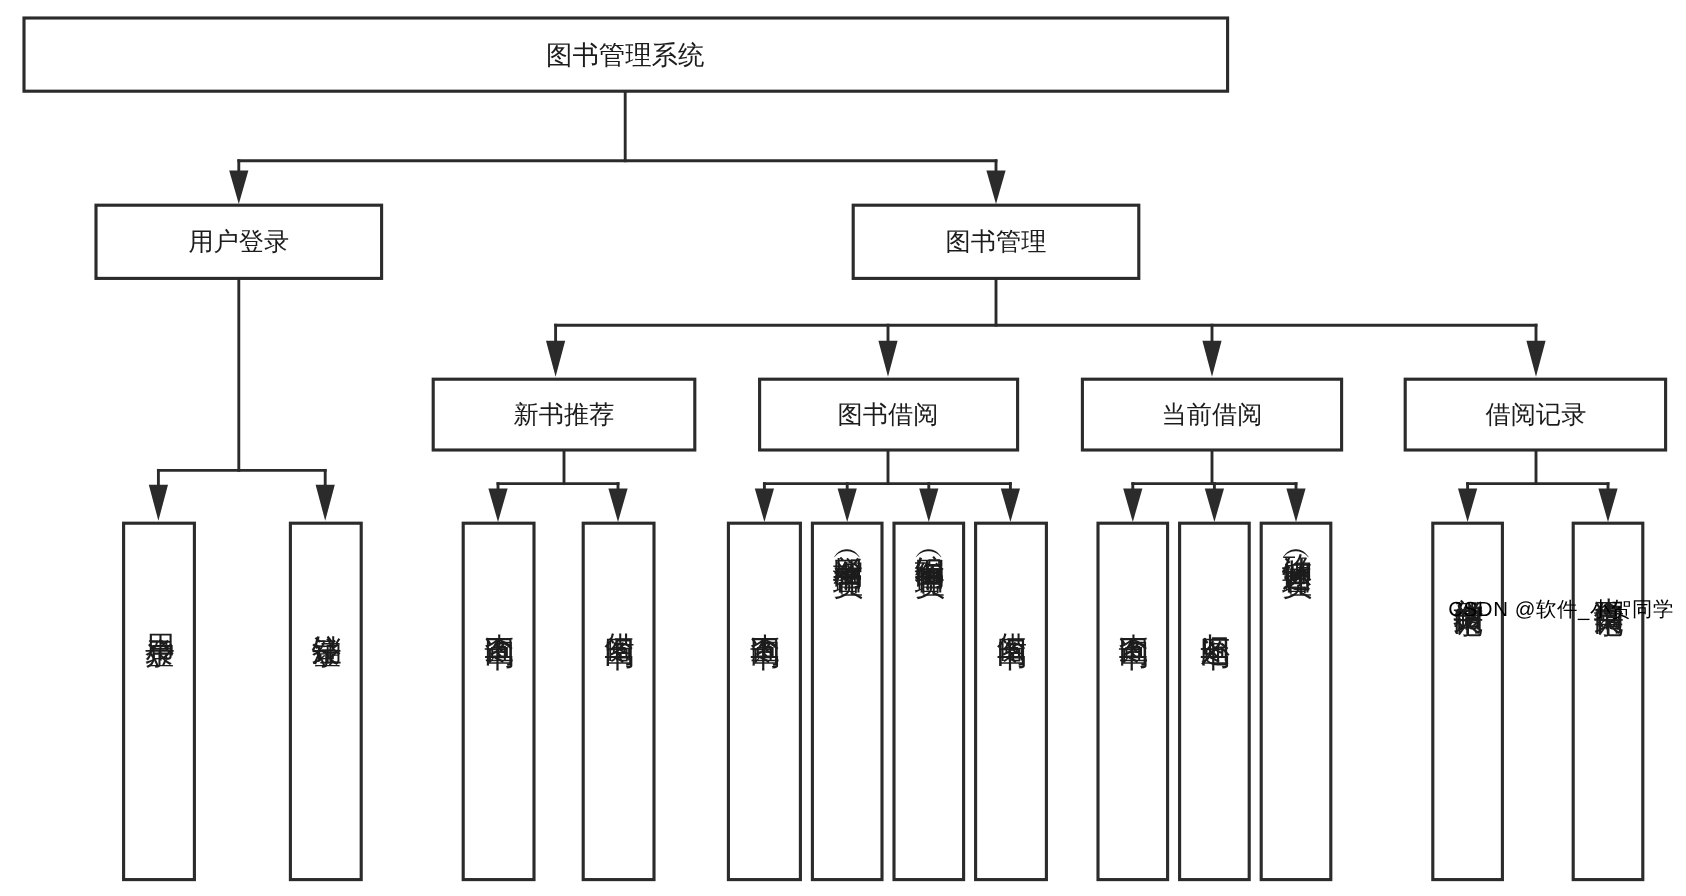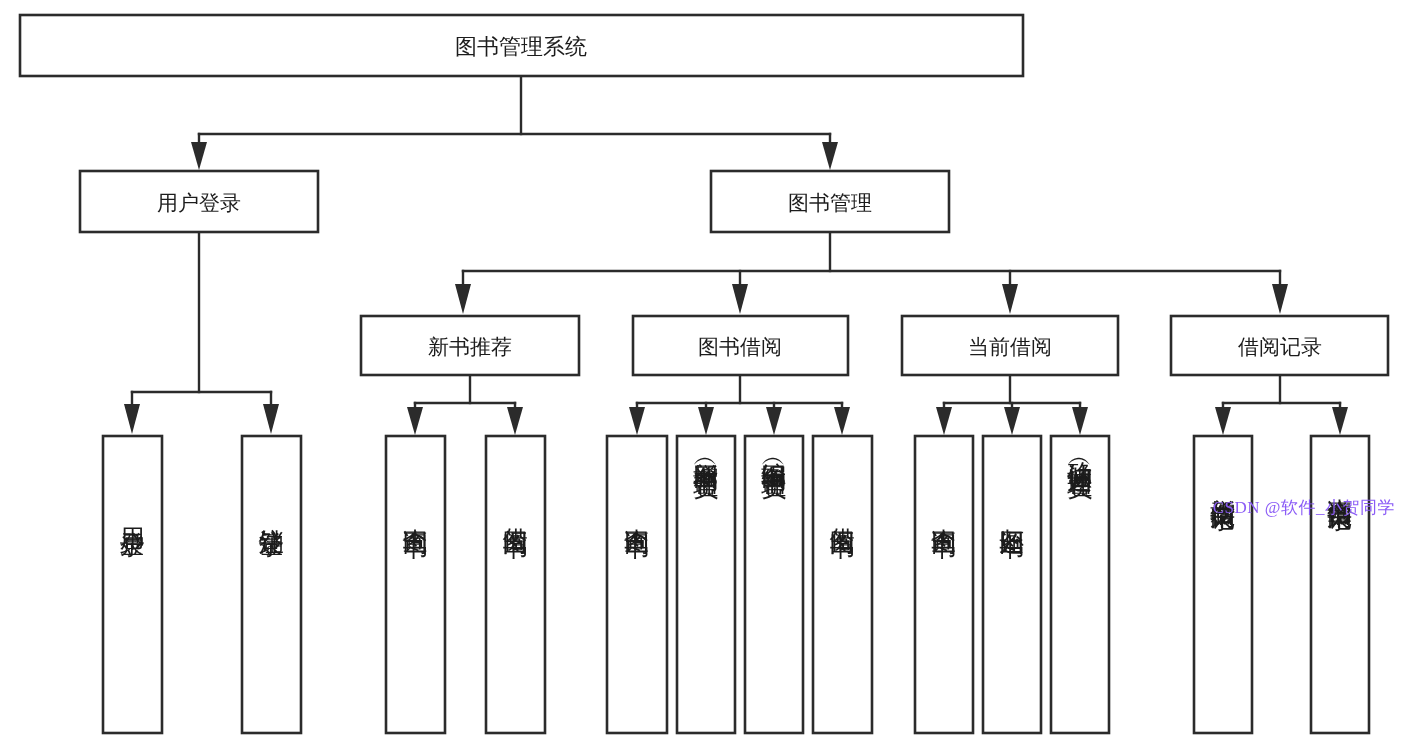--- a/index.html
+++ b/index.html
@@ -66,23 +66,23 @@
     font-size: 25px;
     line-height: 1.06;
     letter-spacing: 2px;
     color: #1c1c1c;
     white-space: nowrap;
   }
   .watermark {
     position: absolute;
     right: 10px;
     bottom: 6px;
-    font-family: Liberation Serif, serif;
+    font-family: Liberation Sans, sans-serif;
     font-size: 17px;
-    color: #8b5cf6;
+    color: #000000;
     letter-spacing: 0.5px;
     white-space: nowrap;
   }
 </style>
 </head>
 <body>
 
 <div id="diagram-root">
 
   <svg class="diagram-canvas" viewBox="0 0 1405 747">

